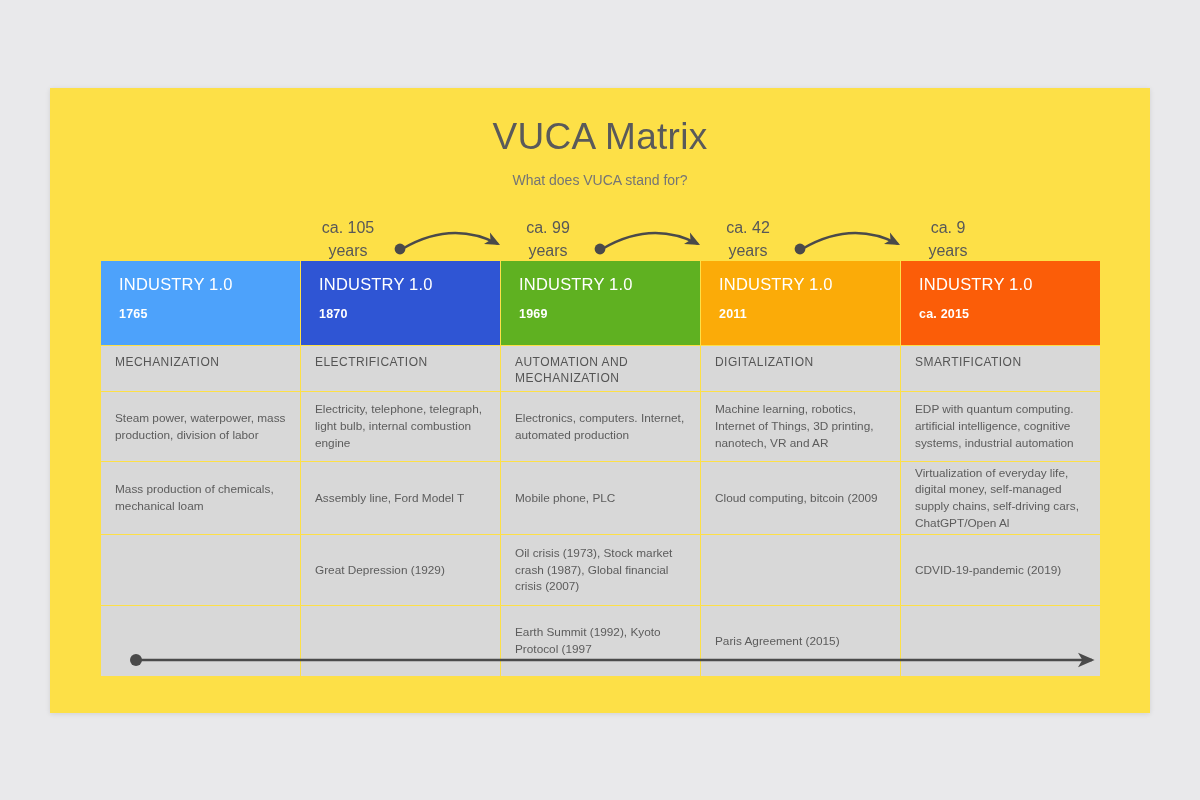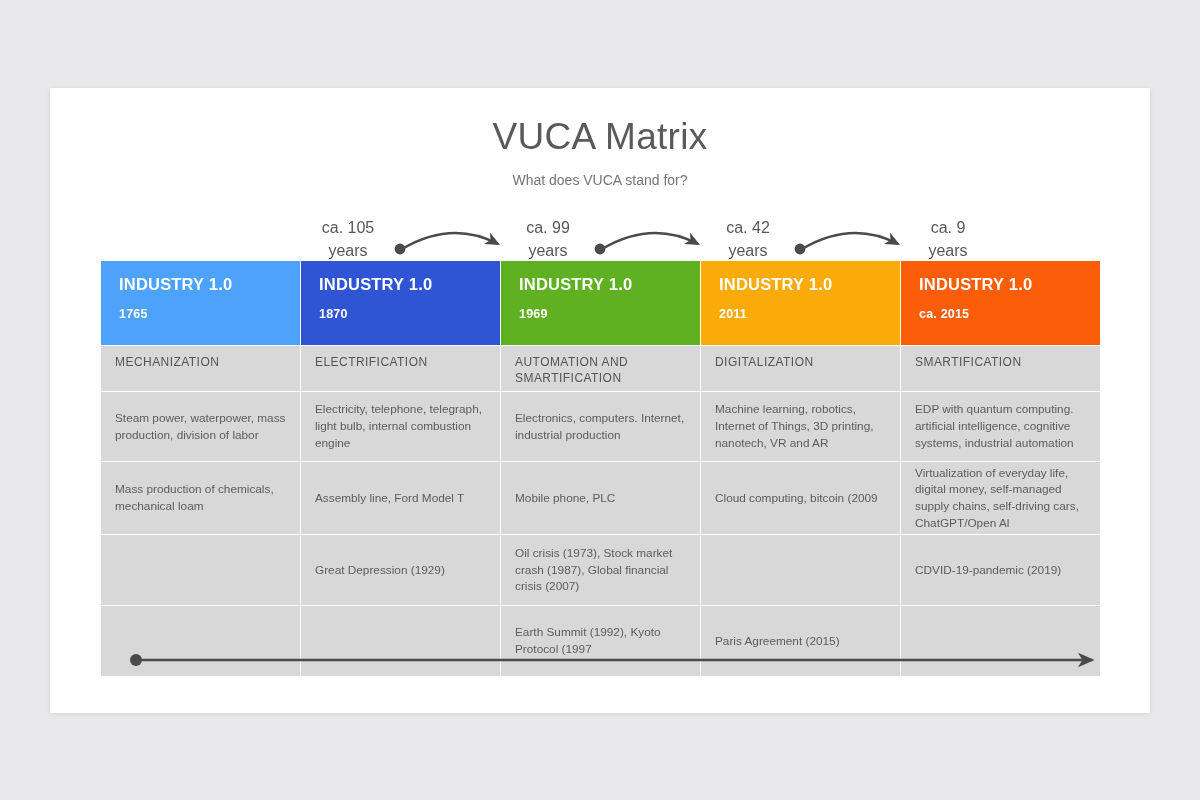--- a/index.html
+++ b/index.html
@@ -15,21 +15,21 @@
     overflow: hidden;
   }
 
   
   .slide-wrap {
     position: absolute;
     left: 50px;
     top: 88px;
     width: 1100px;
     height: 625px;
-    background: #ffffff;
+    background: #fde047;
     box-shadow: 0 1px 5px rgba(0,0,0,0.10);
   }
 
   
   .title {
     text-align: center;
     font-size: 37px;
     color: #5a5a5a;
     font-weight: 400;
     letter-spacing: 0.3px;
@@ -85,21 +85,21 @@
   }
 
   
   .hdr {
     height: 70px;
     padding: 14px 18px 0 18px !important;
     color: #ffffff;
   }
   .hdr .ind {
     font-size: 16.5px;
-    font-weight: 700;
+    font-weight: 400;
     letter-spacing: 0.2px;
     line-height: 1.1;
   }
   .hdr .yearval {
     font-size: 12.5px;
     font-weight: 700;
     margin-top: 14px;
     letter-spacing: 0.2px;
   }
 
@@ -221,34 +221,34 @@
         </td>
         <td class="hdr" style="background:#fb5d08">
           <div class="ind">INDUSTRY 1.0</div>
           <div class="yearval">ca. 2015</div>
         </td>
       </tr>
 
       <tr>
         <td class="lbl">MECHANIZATION</td>
         <td class="lbl">ELECTRIFICATION</td>
-        <td class="lbl">AUTOMATION AND SMARTIFICATION</td>
+        <td class="lbl">AUTOMATION AND MECHANIZATION</td>
         <td class="lbl">DIGITALIZATION</td>
         <td class="lbl">SMARTIFICATION</td>
       </tr>
 
       <tr>
         <td class="cell r1">
             <div class="inner">Steam power, waterpower, mass production, division of labor</div>
           </td>
         <td class="cell r1">
             <div class="inner">Electricity, telephone, telegraph, light bulb, internal combustion engine</div>
           </td>
         <td class="cell r1">
-            <div class="inner">Electronics, computers. Internet, industrial production</div>
+            <div class="inner">Electronics, computers. Internet, automated production</div>
           </td>
         <td class="cell r1">
             <div class="inner">Machine learning, robotics, Internet of Things, 3D printing, nanotech, VR and AR</div>
           </td>
         <td class="cell r1">
             <div class="inner">EDP with quantum computing. artificial intelligence, cognitive systems, industrial automation</div>
           </td>
       </tr>
 
       <tr>

